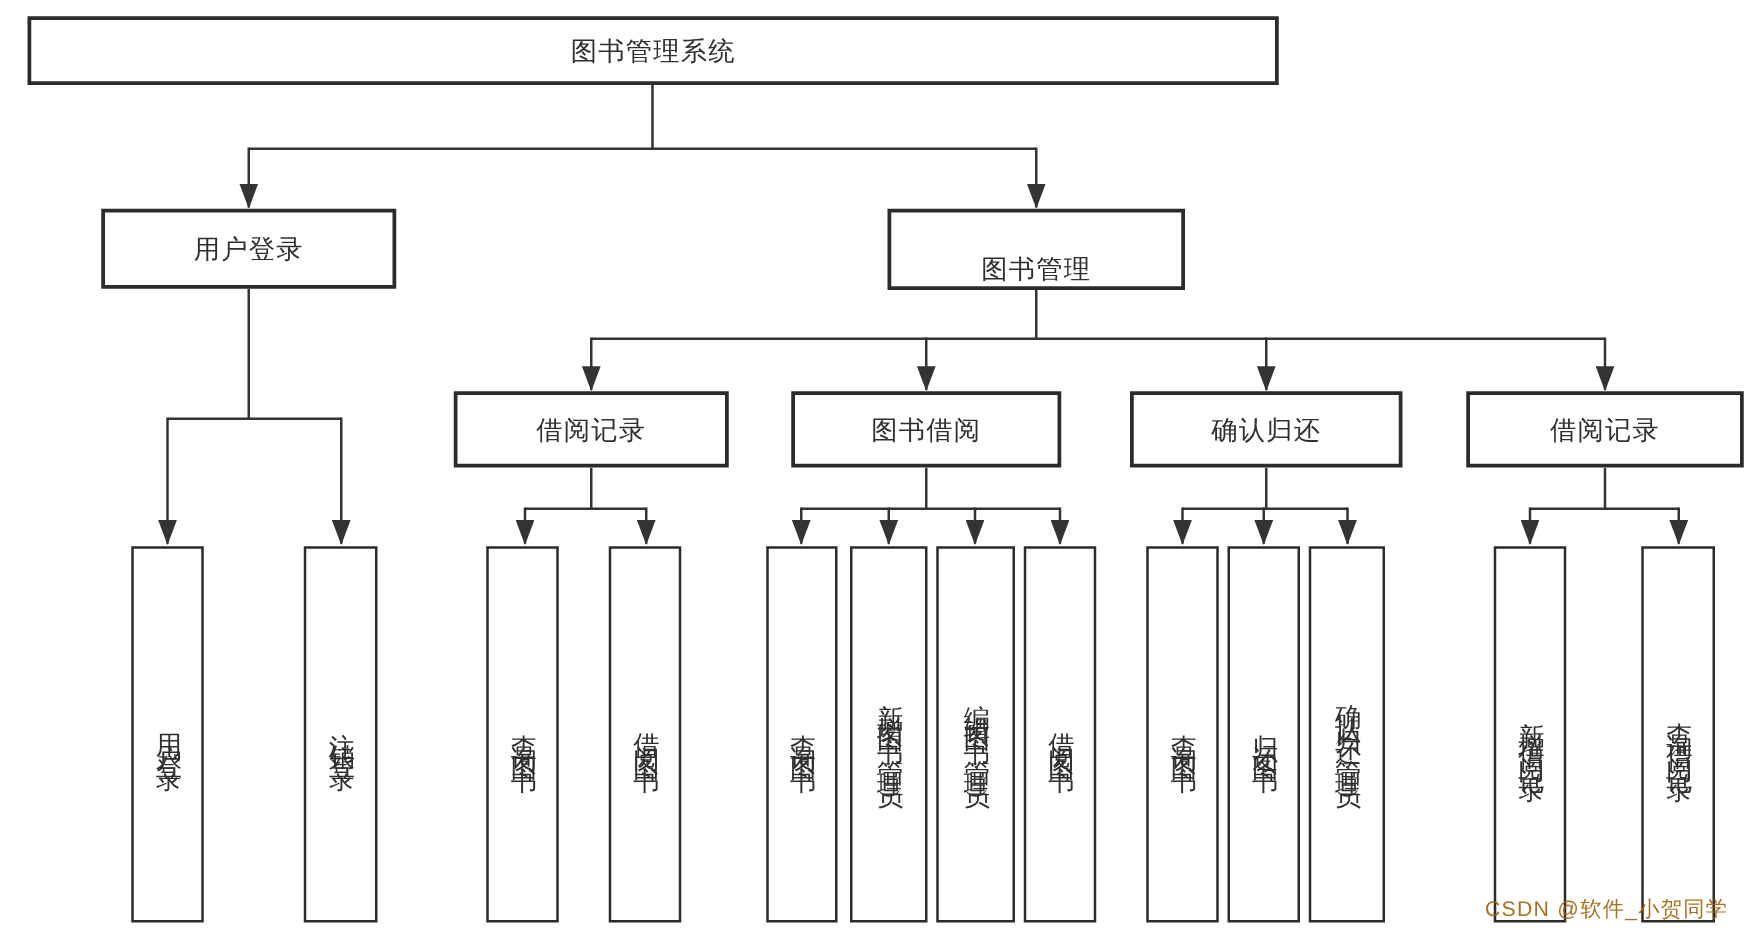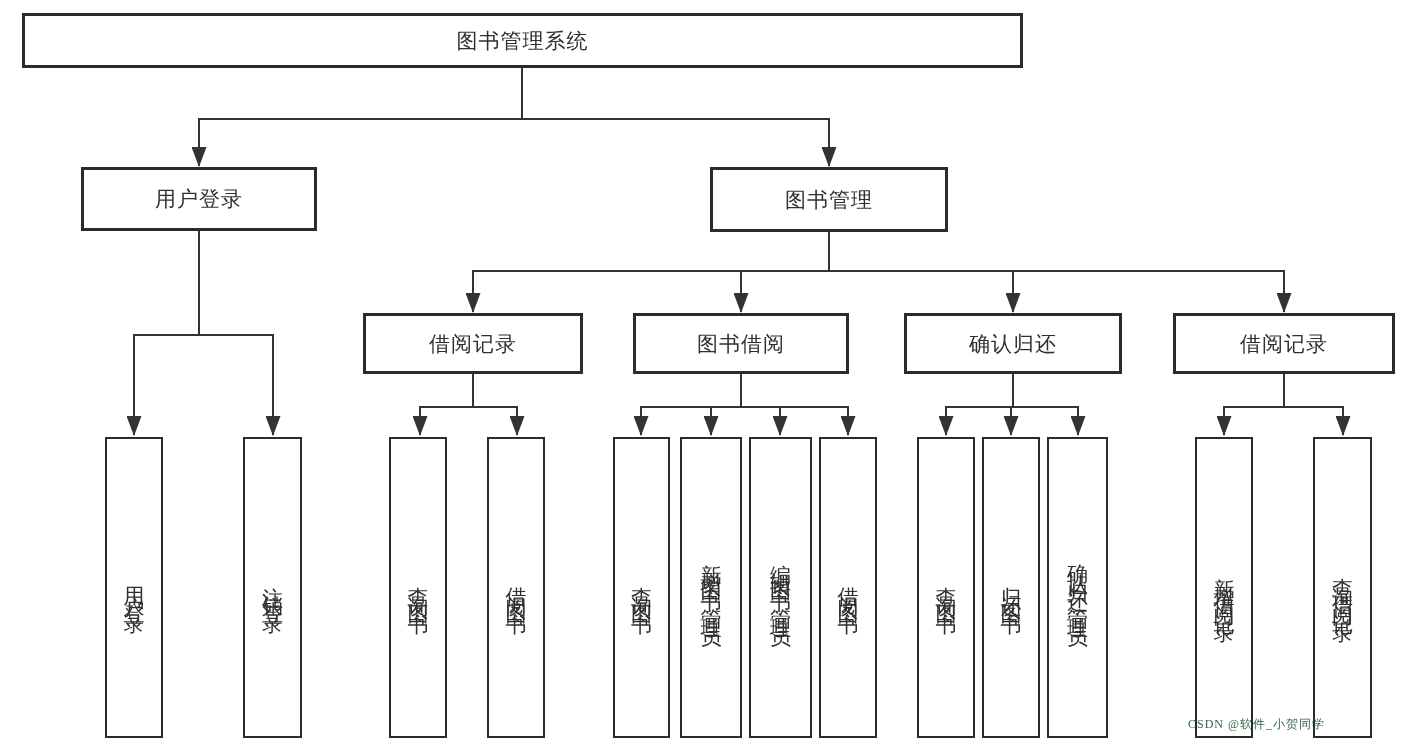--- a/index.html
+++ b/index.html
@@ -1,21 +1,21 @@
 <!DOCTYPE html>
 <html><head>
 <meta charset="utf-8">
 <style>
   html, body { margin: 0; padding: 0; background: #ffffff; }
   .canvas {
     position: relative;
     width: 1405px;
     height: 747px;
     background: #ffffff;
-    font-family: Liberation Serif, serif;
+    font-family: Liberation Sans, sans-serif;
     color: #2f2f2f;
     overflow: hidden;
     border-radius: 29px;
   }
   svg.connectors {
     position: absolute;
     left: 0; top: 0;
     width: 1405px; height: 747px;
     z-index: 1;
   }
@@ -49,23 +49,23 @@
     text-orientation: mixed;
     white-space: nowrap;
     font-size: 21px;
     letter-spacing: 9px;
     color: #2f2f2f;
   }
   .watermark {
     position: absolute;
     left: 1188px;
     top: 716px;
-    font-size: 12px;
+    font-size: 17px;
     letter-spacing: 1px;
-    color: #14532d;
+    color: #a16207;
     opacity: 0.9;
     z-index: 3;
     white-space: nowrap;
   }
 </style>
 </head>
 <body>
 
 <div class="canvas">
 
@@ -110,21 +110,21 @@
     <line x1="1343" y1="406" x2="1343" y2="435" stroke="#333333" stroke-width="2" marker-end="url(#arrow)"></line>
   </svg>
 
   <div class="hbox" style="left:22px; top:13px; width:1001px; height:55px;">
     <span>图书管理系统</span>
   </div>
 
   <div class="hbox" style="left:81px; top:167px; width:236px; height:64px;">
     <span>用户登录</span>
   </div>
-  <div class="hbox" style="left:710px; top:167px; width:238px; height:65px;">
+  <div class="hbox" style="left:710px; top:167px; width:238px; height:65px;align-items:flex-end;">
     <span>图书管理</span>
   </div>
 
   <div class="hbox" style="left:363px; top:313px; width:220px; height:61px;">
     <span>借阅记录</span>
   </div>
   <div class="hbox" style="left:633px; top:313px; width:216px; height:61px;">
     <span>图书借阅</span>
   </div>
   <div class="hbox" style="left:904px; top:313px; width:218px; height:61px;">

